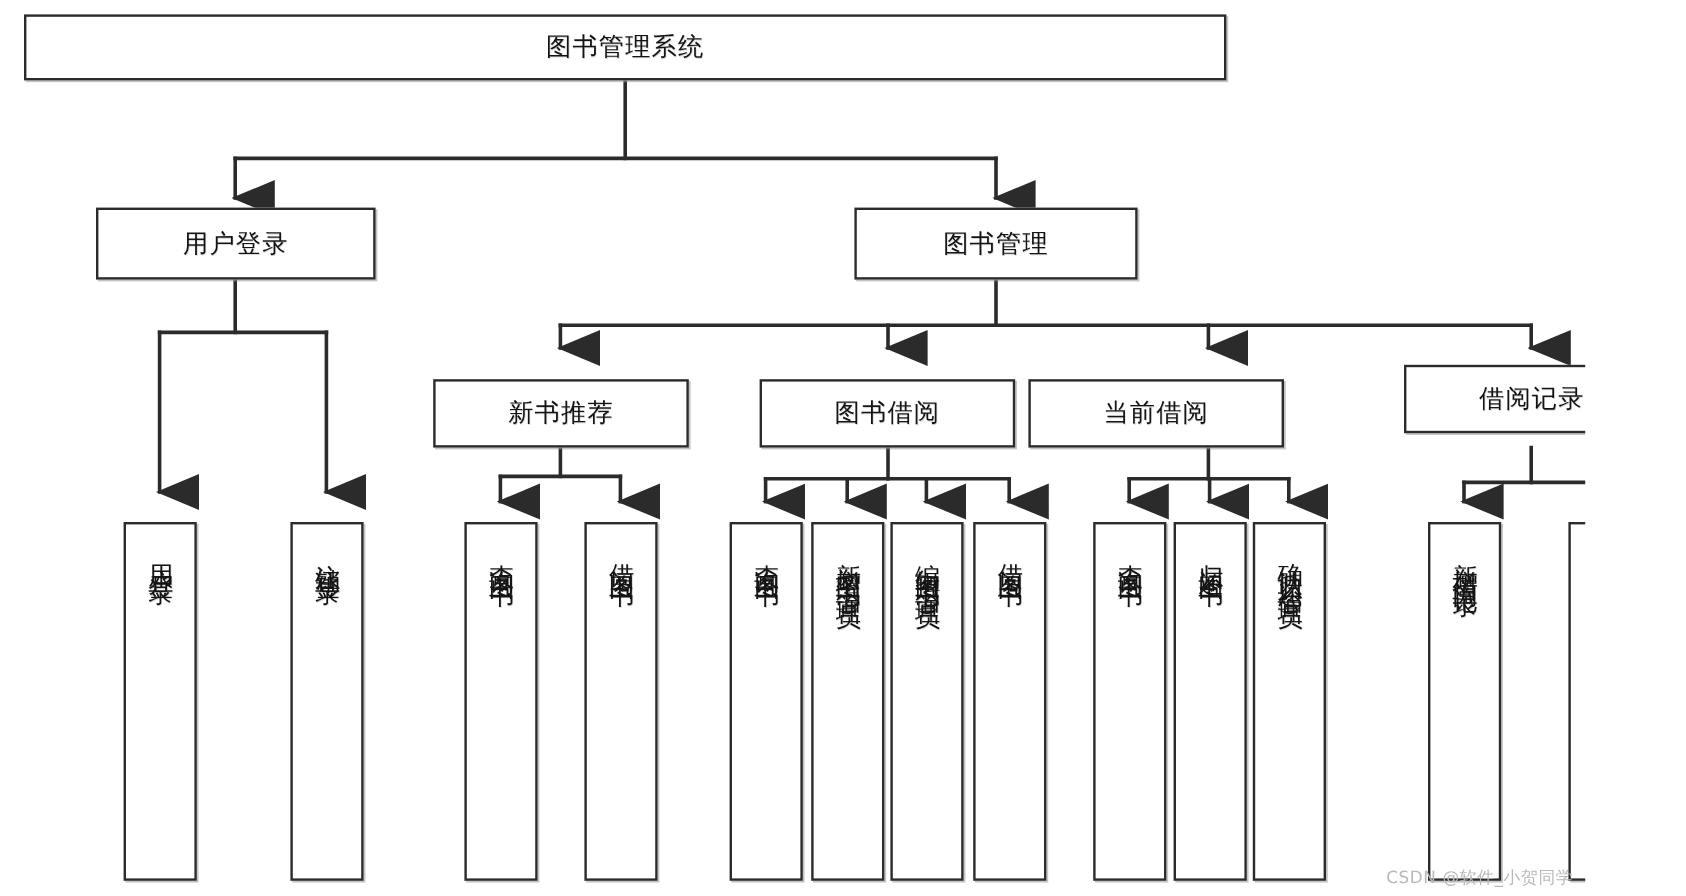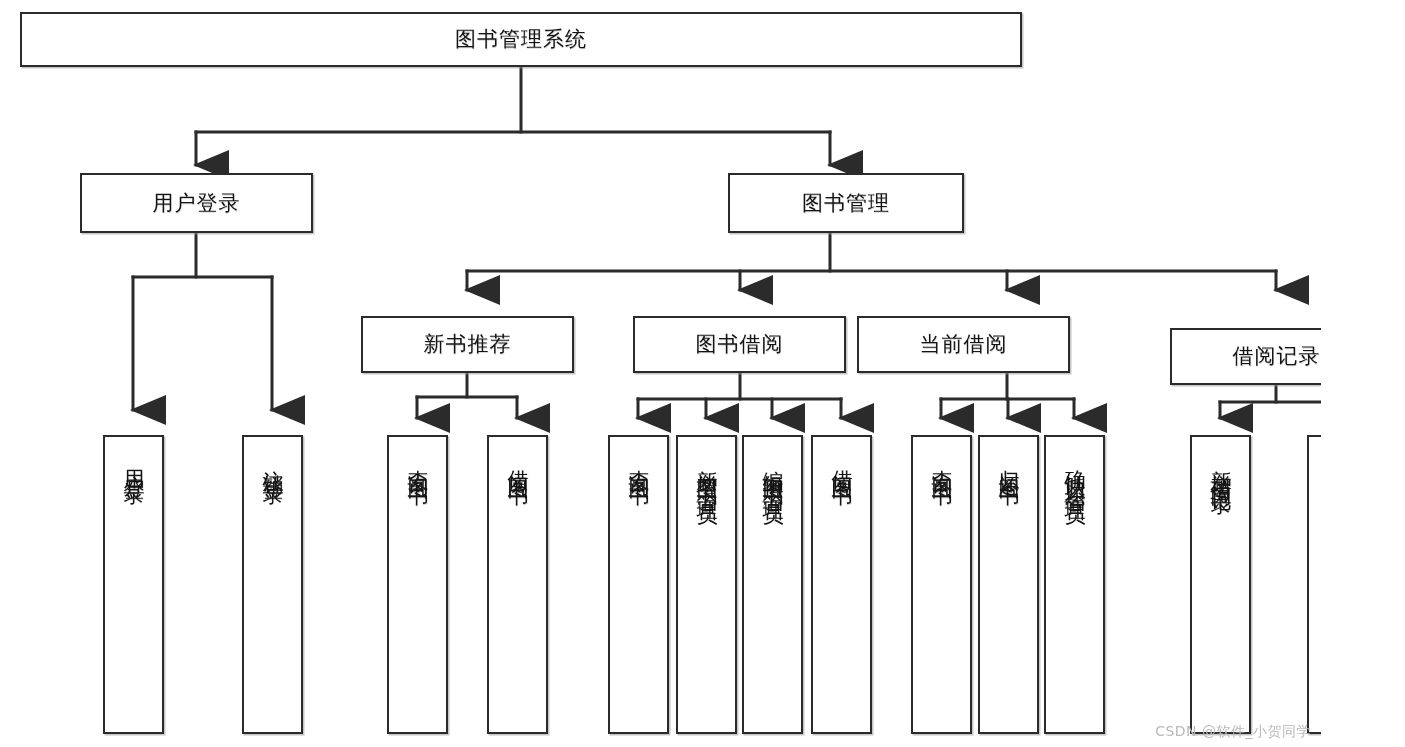--- a/index.html
+++ b/index.html
@@ -127,37 +127,37 @@
   </svg>
 
   <div class="node horizontal" style="left:20px; top:12px; width:1002px; height:55px;">
     <span class="node-label">图书管理系统</span>
   </div>
 
   <div class="node horizontal" style="left:80px; top:173px; width:233px; height:60px;">
     <span class="node-label">用户登录</span>
   </div>
 
-  <div class="node horizontal" style="left:728px; top:173px; width:236px; height:60px;">
+  <div class="node horizontal" style="left:712px; top:173px; width:236px; height:60px;">
     <span class="node-label">图书管理</span>
   </div>
 
   <div class="node horizontal" style="left:361px; top:316px; width:213px; height:57px;align-items:center;">
     <span class="node-label">新书推荐</span>
   </div>
 
   <div class="node horizontal" style="left:633px; top:316px; width:213px; height:57px;">
     <span class="node-label">图书借阅</span>
   </div>
 
   <div class="node horizontal" style="left:857px; top:316px; width:213px; height:57px;">
     <span class="node-label">当前借阅</span>
   </div>
 
-  <div class="node horizontal" style="left:1170px; top:328px; width:213px; height:57px;">
+  <div class="node horizontal" style="left:1170px; top:304px; width:213px; height:57px;">
     <span class="node-label">借阅记录</span>
   </div>
 
   <div class="node vertical" style="left:103px; top:435px; width:61px; height:299px;">
     <span class="node-label">用户登录</span>
   </div>
 
   <div class="node vertical" style="left:242px; top:435px; width:61px; height:299px;">
     <span class="node-label">注销登录</span>
   </div>

